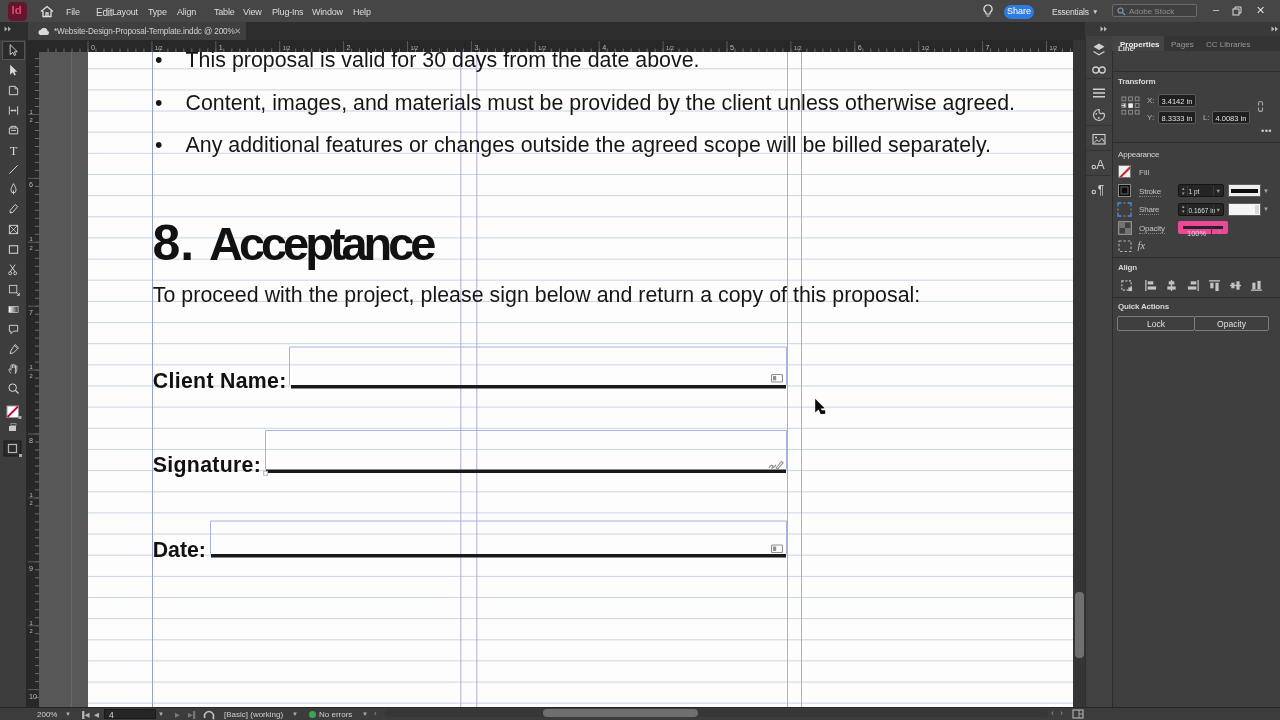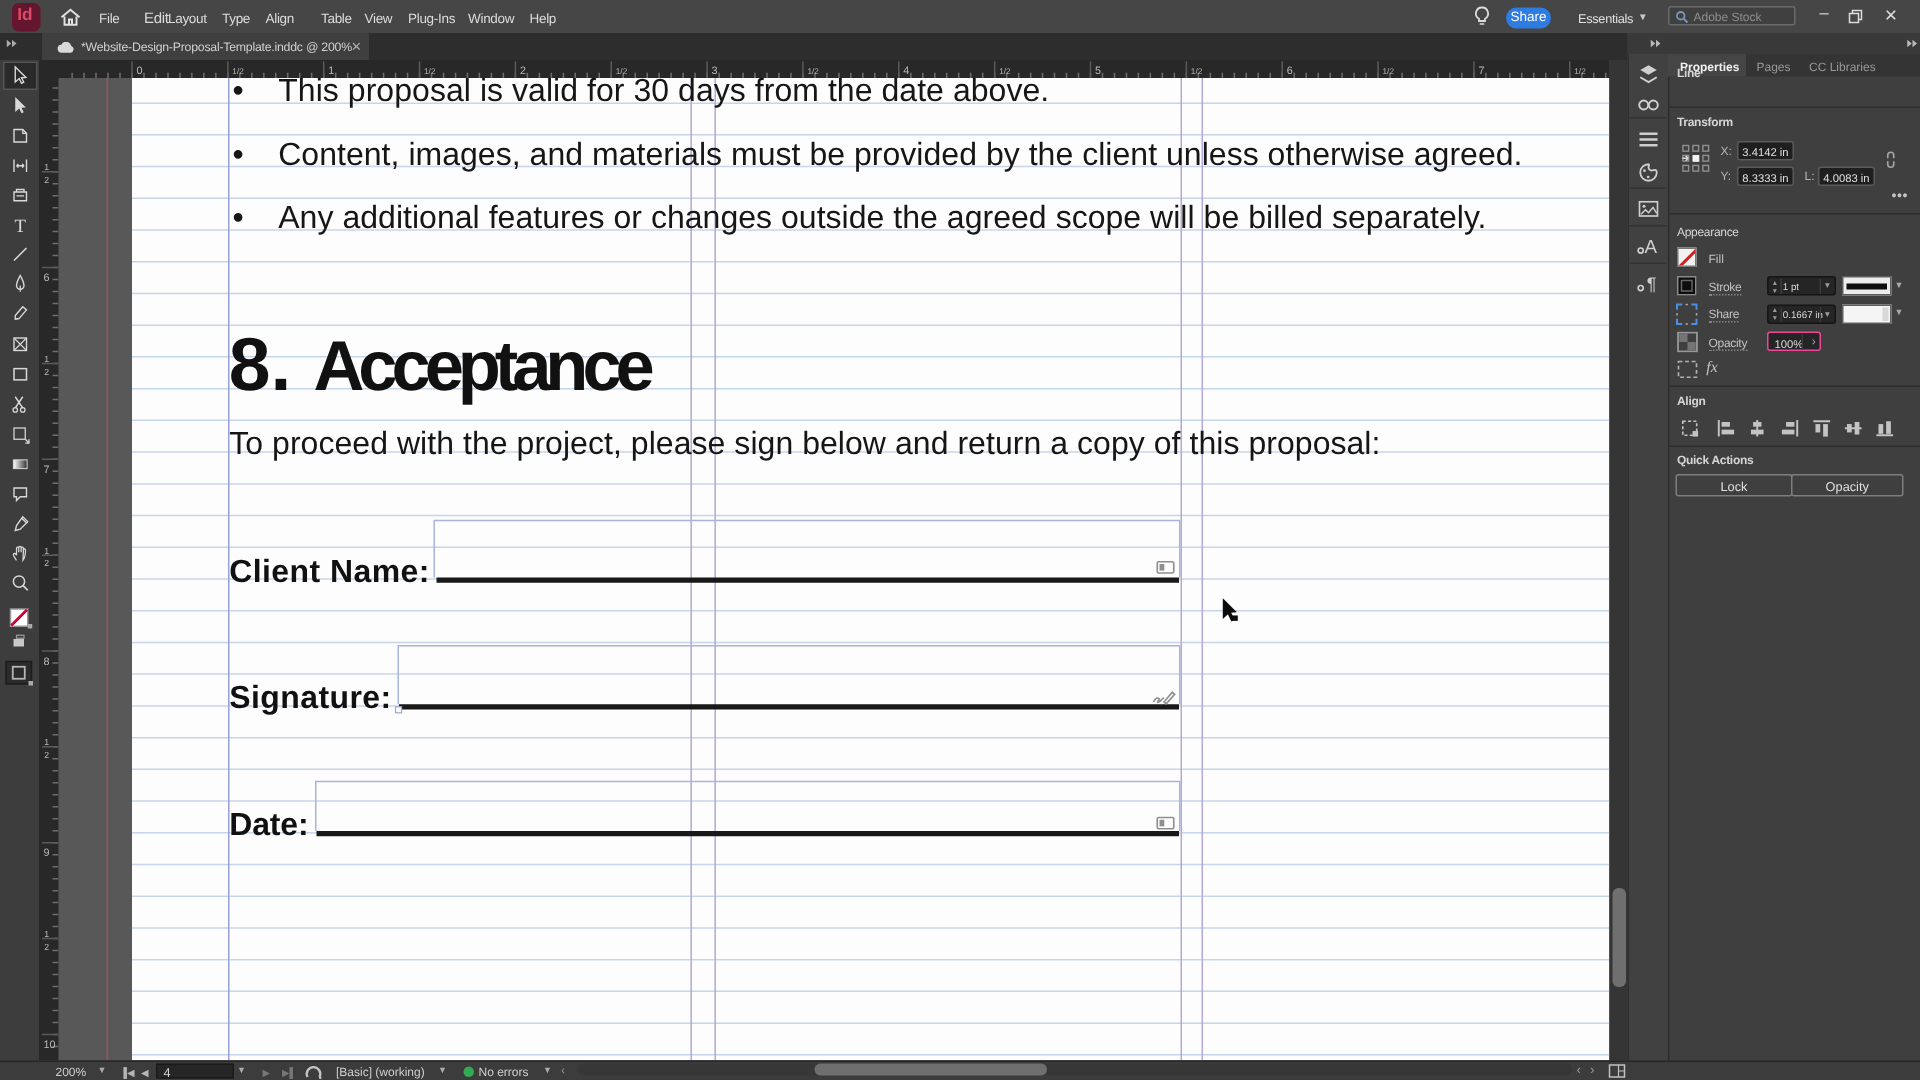--- a/index.html
+++ b/index.html
@@ -602,21 +602,21 @@
 <div style="position:absolute;left:1228px;top:202.5px;width:33px;height:13px;background:#f5f5f5;border:1px solid #5e5e5e">
       <div style="position:absolute;right:1px;top:1px;width:4px;height:9px;background:#d8d8d8"></div>
     </div>
 <div style="position:absolute;left:1263px;top:206px;font-size:6px;color:#a8a8a8">▼</div>
 <svg width="14" height="14" viewBox="0 0 14 14" style="position:absolute;left:1117.5px;top:220.5px">
       <rect x="0.7" y="0.7" width="12.6" height="12.6" fill="none" stroke="#989898" stroke-width="1.2"></rect>
       <rect x="1.5" y="1.5" width="5.5" height="5.5" fill="#909090" opacity="0.65"></rect>
       <rect x="7" y="7" width="5.5" height="5.5" fill="#909090" opacity="0.65"></rect>
     </svg>
 <div class="plk" style="left:1139px;top:223.5px">Opacity</div>
-<div style="position:absolute;left:1178px;top:221px;width:36px;height:13px;background:#252525;border:1px solid #ec4899;border-radius:2px;color:#dcdcdc;font-size:7.5px;white-space:nowrap">
+<div style="position:absolute;left:1178px;top:221px;width:50px;height:13px;background:#252525;border:5px solid #ec4899;border-radius:2px;color:#dcdcdc;font-size:7.5px;white-space:nowrap">
       <span style="position:absolute;left:4px;top:2.5px">100%</span>
       <span style="position:absolute;right:2.5px;top:1px;color:#a5a5a5;font-size:8px">›</span>
       <span style="position:absolute;right:11px;top:1px;width:1px;height:10px;background:#3a3a3a"></span>
     </div>
 <svg width="15" height="13" viewBox="0 0 15 13" style="position:absolute;left:1117.5px;top:239.5px">
       <rect x="1" y="1" width="12" height="10.5" fill="none" stroke="#b2b2b2" stroke-width="1.1" stroke-dasharray="2.6,1.8"></rect>
     </svg>
 <div style="position:absolute;left:1137.5px;top:239.5px;font-size:10.5px;font-style:italic;color:#c3c3c3;font-family:'Liberation Serif',serif">fx</div>
 <div style="position:absolute;left:1112px;top:257px;width:168px;height:1px;background:#2e2e2e"></div>
 <div style="position:absolute;left:1118px;top:262.5px;font-size:8px;font-weight:bold;letter-spacing:-0.2px;color:#d6d6d6">Align</div>

